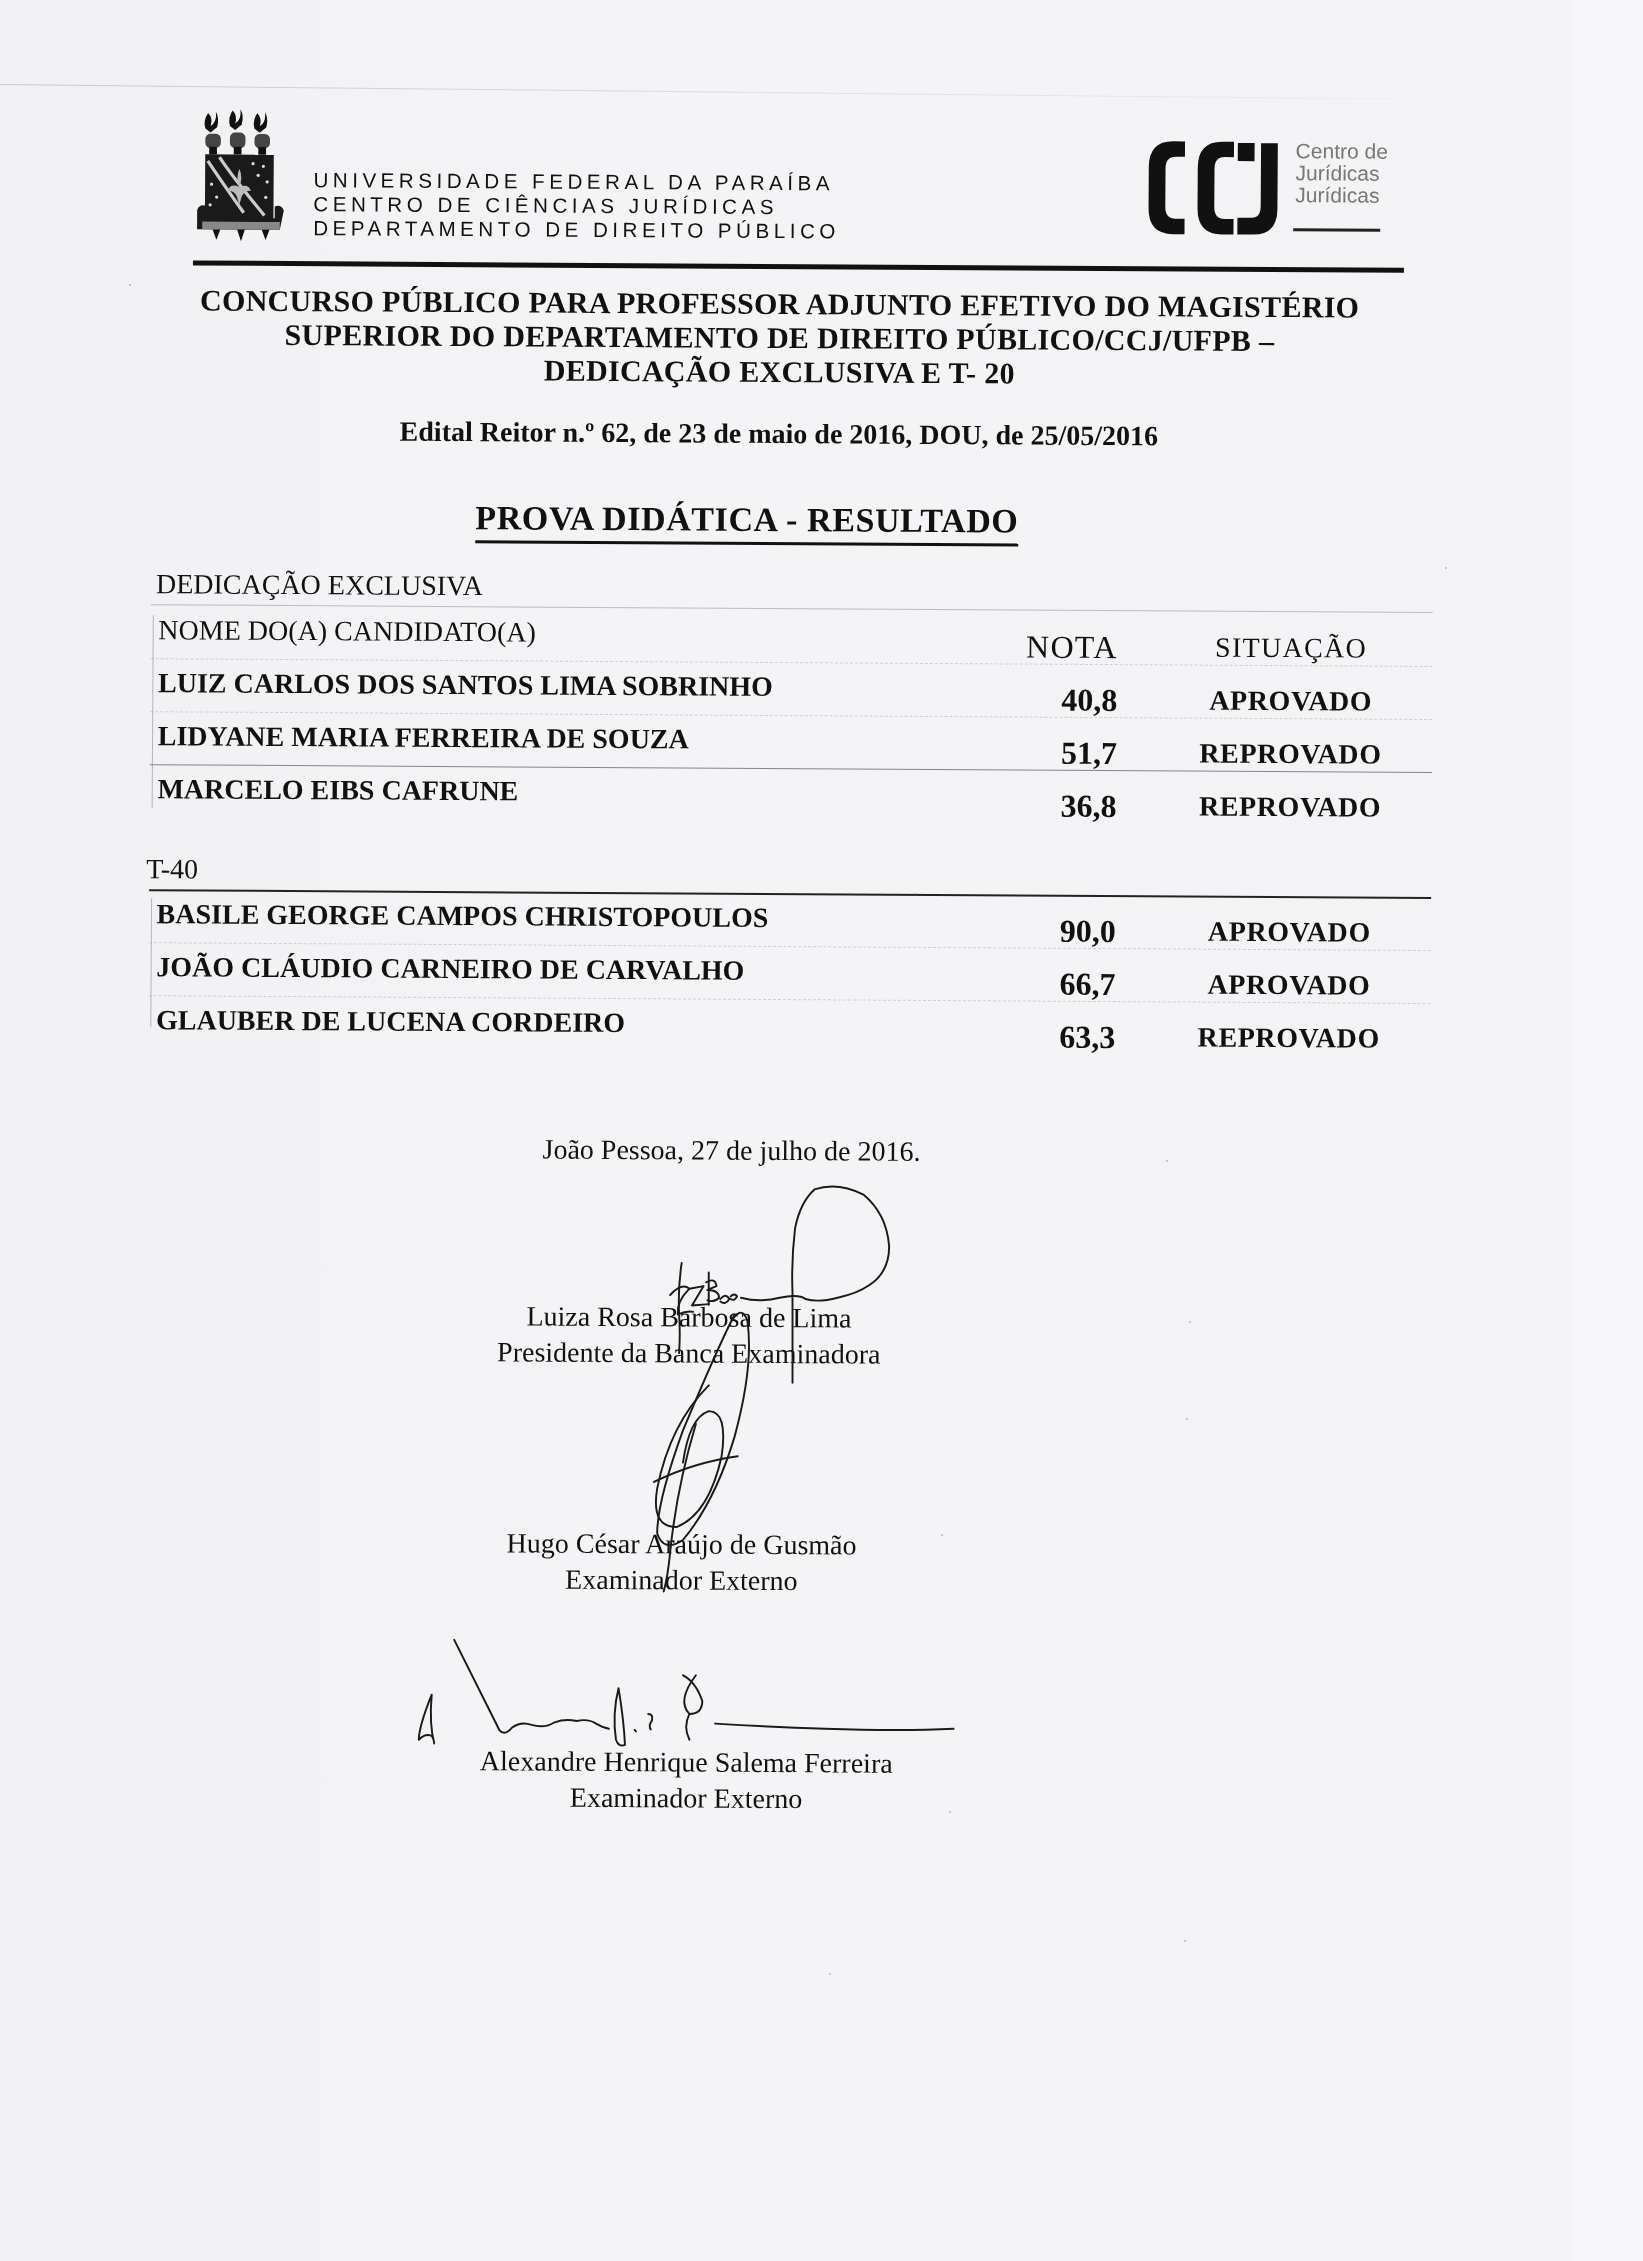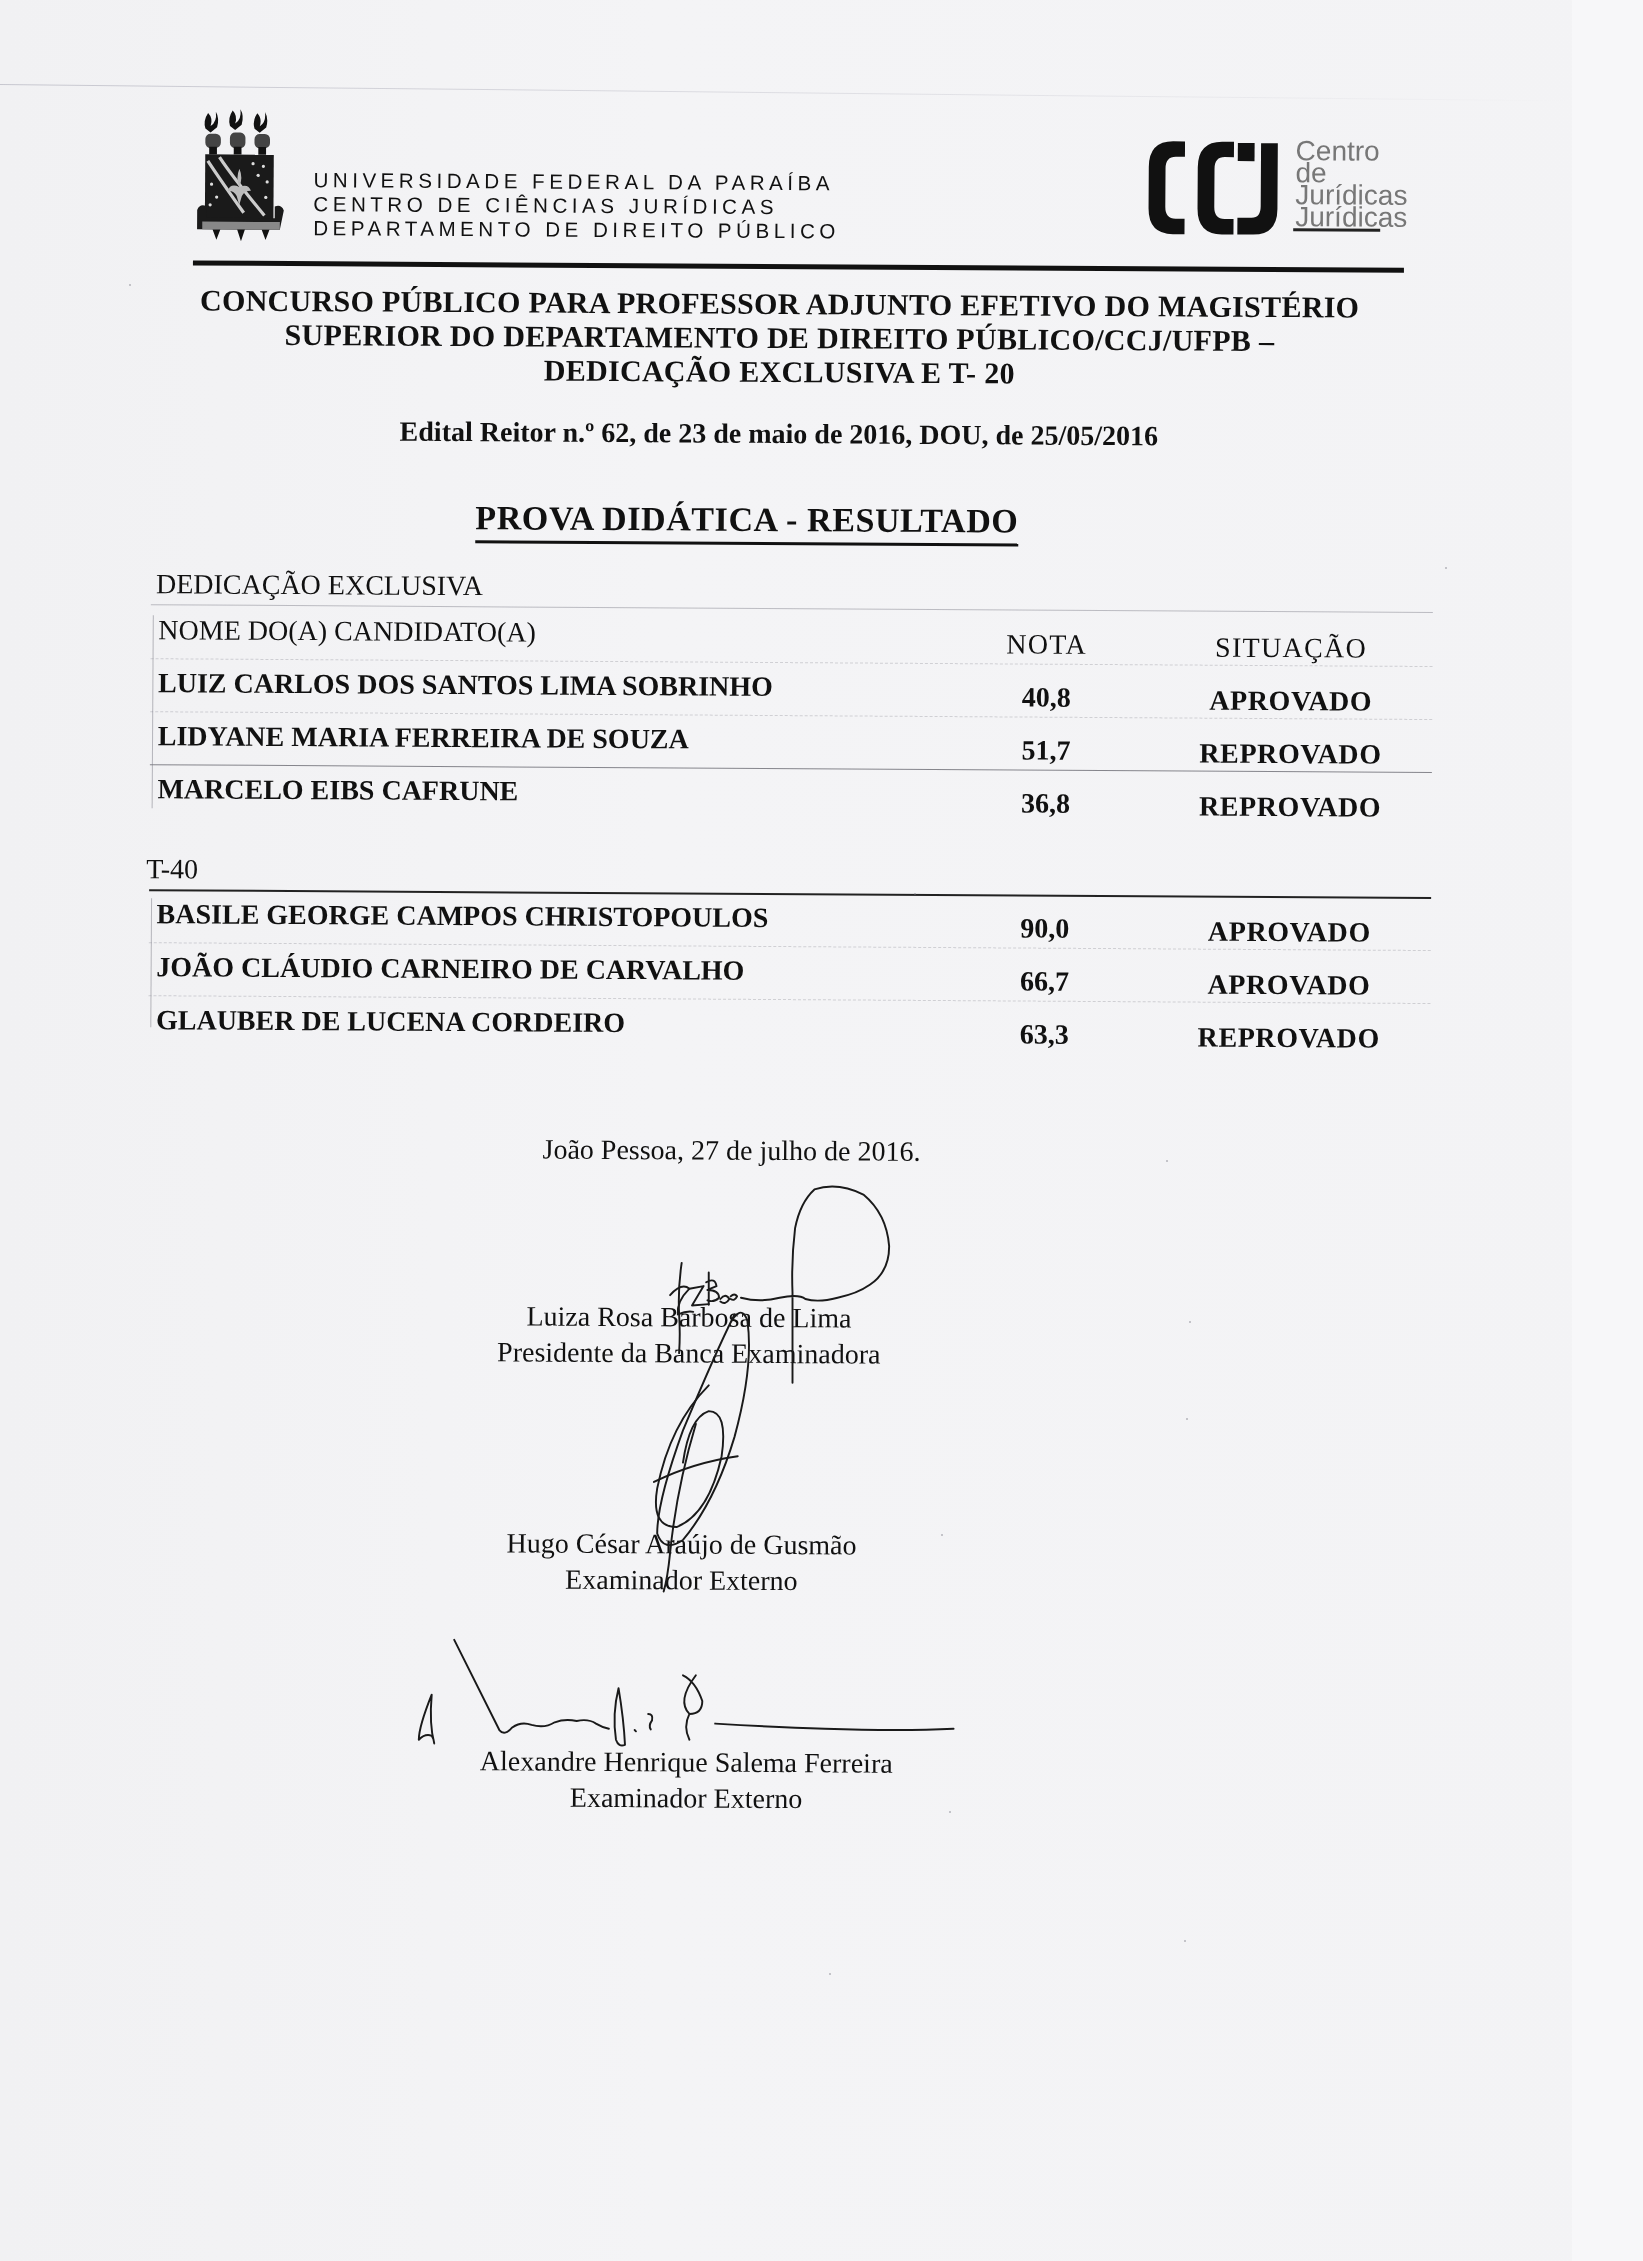--- a/index.html
+++ b/index.html
@@ -82,21 +82,21 @@
       left: 947px;
       top: 16px;
       width: 245px;
       height: 116px;
     }
     .ccj-text {
       position: absolute;
       left: 1108px;
       top: 27px;
       font-family: "Liberation Sans", "DejaVu Sans", sans-serif;
-      font-size: 28px;
+      font-size: 21px;
       line-height: 22px;
       color: #777;
       font-weight: 300;
     }
     .ccj-underline {
       position: absolute;
       left: 1106px;
       top: 115px;
       width: 87px;
       height: 2.6px;
@@ -173,22 +173,22 @@
       font-size: 28px;
       font-weight: bold;
       white-space: nowrap;
       color: #111;
     }
     .row .nota {
       position: absolute;
       left: 825px;
       width: 142px;
       top: 17px;
-      text-align: center;
-      font-size: 28px;
+      text-align: right;
+      font-size: 32px;
       font-weight: bold;
       color: #111;
     }
     .row .sit {
       position: absolute;
       left: 1005px;
       width: 271px;
       top: 19.3px;
       text-align: center;
       font-size: 28px;

